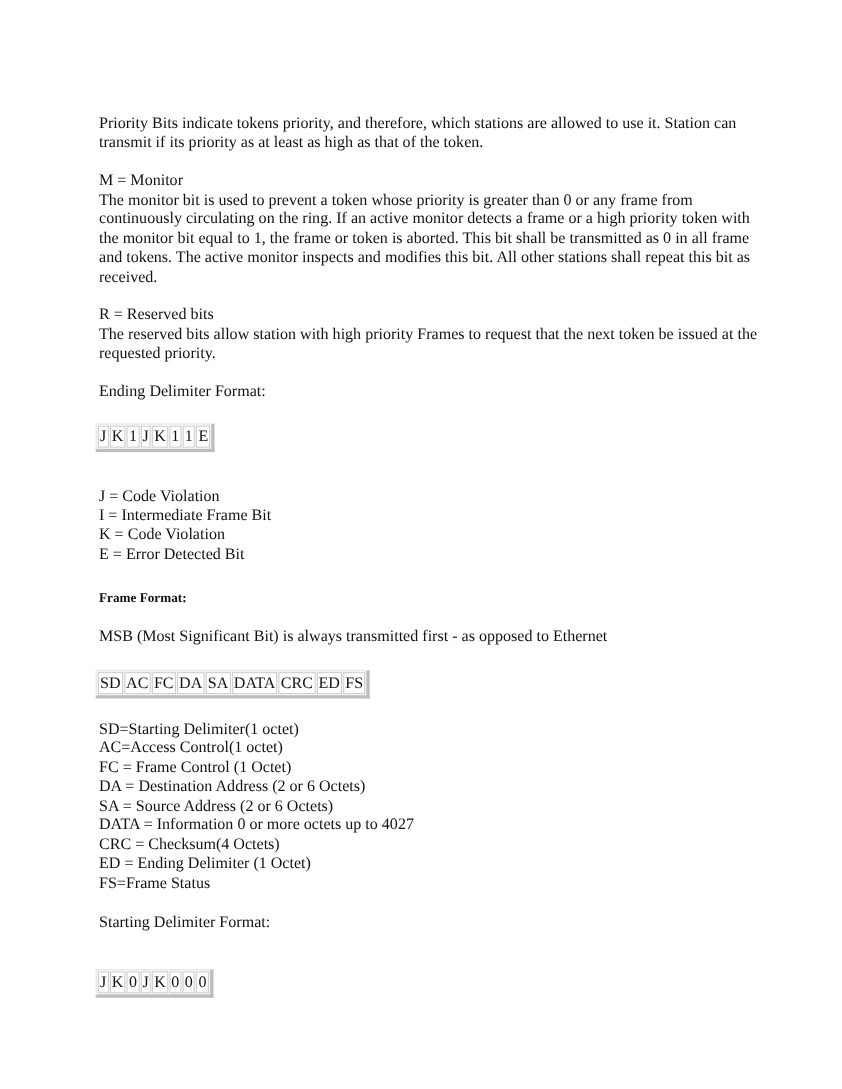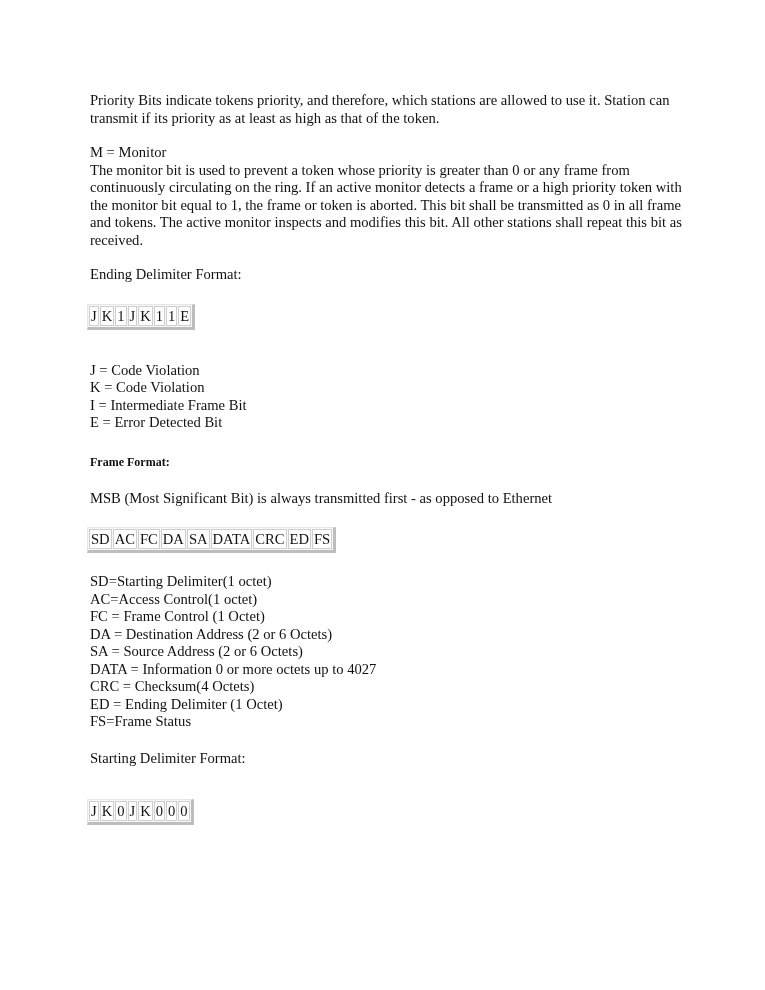--- a/index.html
+++ b/index.html
@@ -1,21 +1,21 @@
 <!DOCTYPE html>
 <html><head>
 <meta charset="utf-8">
 <style>
   html, body { margin: 0; padding: 0; background: #ffffff; }
   body {
     width: 765px; height: 990px; position: relative; overflow: hidden;
     font-family: "Liberation Serif", "DejaVu Serif", serif;
     color: #111111; font-size: 14.6px; line-height: 17.5px;
   }
-  .page { position: absolute; left: 90px; top: 92px; width: 600px; }
+  .page { position: absolute; left: 90px; top: 104px; width: 600px; }
   p { margin: 0; }
   .para { margin-bottom: 17px; }
   .bold { font-weight: normal; }
   .h2 { font-size: 12px; font-weight: bold; line-height: 22px; margin: 0 0 17px 0; }
   table.bits {
     border-collapse: separate; border-spacing: 1px;
     border-top: 1px solid #e6e6e6; border-left: 1px solid #e6e6e6;
     border-right: 3px solid #bdbdbd; border-bottom: 3px solid #bdbdbd;
     margin: 0 0 21px -3px; background: #f7f7f7;
   }
@@ -31,42 +31,46 @@
 
 <div class="page">
 
   <p class="para">Priority Bits indicate tokens priority, and therefore, which stations are allowed to use it. Station can transmit if its priority as at least as high as that of the token.</p>
 
   <div class="para">
     <p class="bold">M = Monitor</p>
     <p>The monitor bit is used to prevent a token whose priority is greater than 0 or any frame from continuously circulating on the ring. If an active monitor detects a frame or a high priority token with the monitor bit equal to 1, the frame or token is aborted. This bit shall be transmitted as 0 in all frame and tokens. The active monitor inspects and modifies this bit. All other stations shall repeat this bit as received.</p>
   </div>
 
+  <div class="para">
+    <p class="bold">R = Reserved bits</p>
+    <p>The reserved bits allow station with high priority Frames to request that the next token be issued at the requested priority.</p>
+  </div>
 
   <p class="para bold" style="margin-bottom:20px">Ending Delimiter Format:</p>
 
   <table class="bits" style="margin-bottom:32px">
     <tbody>
         <tr>
       <td>J</td>
       <td>K</td>
       <td>1</td>
       <td>J</td>
       <td>K</td>
       <td>1</td>
       <td>1</td>
       <td>E</td>
     </tr>
   </tbody>
     </table>
 
   <div class="def-list" style="margin-bottom:19px">
     <p>J = Code Violation</p>
+    <p>I = Intermediate Frame Bit</p>
     <p>K = Code Violation</p>
-    <p>I = Intermediate Frame Bit</p>
     <p>E = Error Detected Bit</p>
   </div>
 
   <p class="h2">Frame Format:</p>
 
   <p class="para" style="margin-bottom:20px">MSB (Most Significant Bit) is always transmitted first - as opposed to Ethernet</p>
 
   <table class="bits" style="margin-bottom:20px">
     <tbody>
         <tr>

